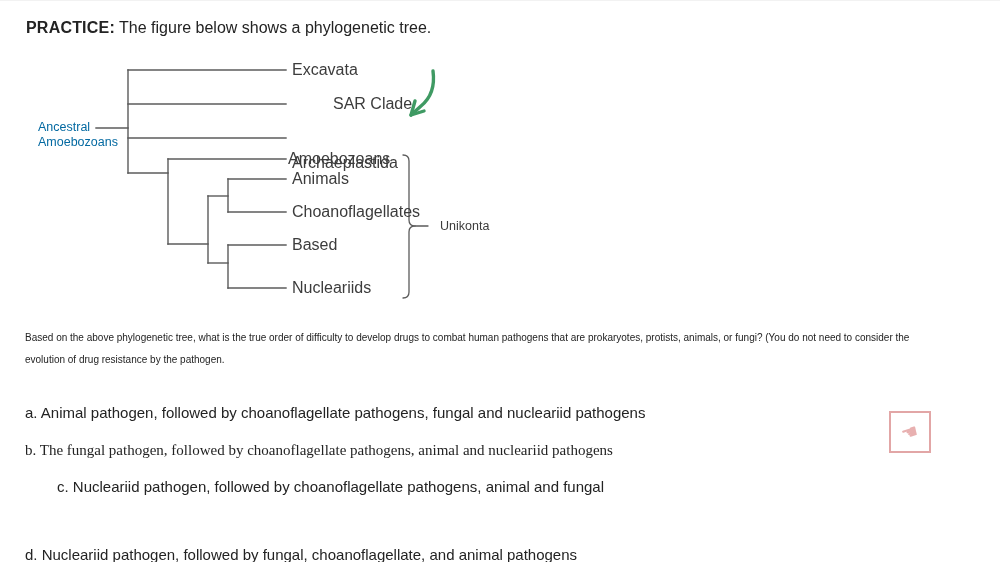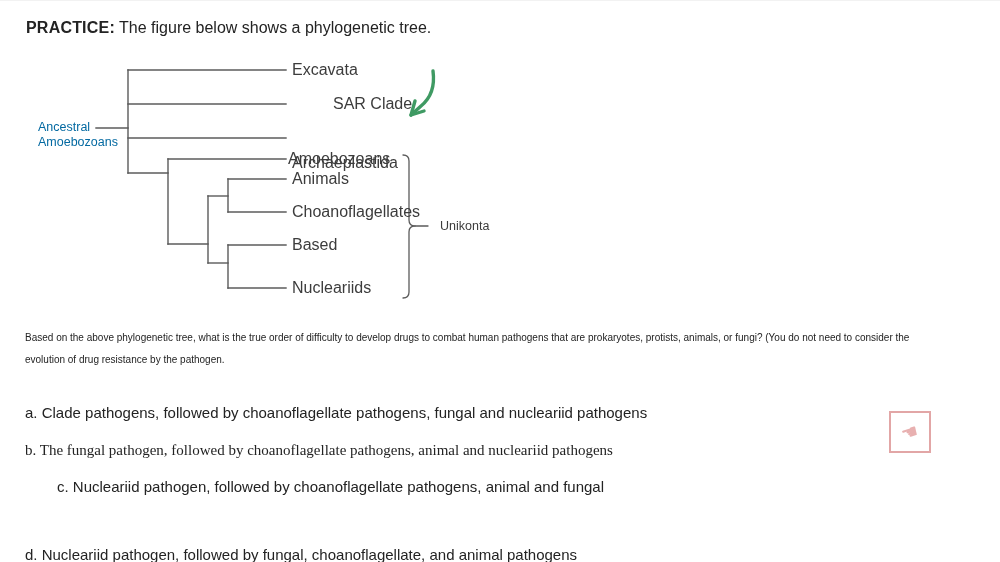--- a/index.html
+++ b/index.html
@@ -202,20 +202,20 @@
   <div class="tip-label" style="left:292px; top:124px;">Animals</div>
   <div class="tip-label" style="left:292px; top:157px;">Choanoflagellates</div>
   <div class="tip-label" style="left:292px; top:190px;">Based</div>
   <div class="tip-label" style="left:292px; top:233px;">Nucleariids</div>
 
   <div id="unikonta-label" style="left:440px; top:171px;">Unikonta</div>
 </div>
 
 <div id="question-body">Based on the above phylogenetic tree, what is the true order of difficulty to develop drugs to combat human pathogens that are prokaryotes, protists, animals, or fungi? (You do not need to consider the evolution of drug resistance by the pathogen.</div>
 
-<div class="option" id="option-a">a. Clade pathogens, followed by choanoflagellate pathogens, fungal and nucleariid pathogens</div>
+<div class="option" id="option-a">a. Animal pathogen, followed by choanoflagellate pathogens, fungal and nucleariid pathogens</div>
 <div class="option" id="option-b">b. The fungal pathogen, followed by choanoflagellate pathogens, animal and nucleariid pathogens</div>
 <div class="option" id="option-c">c. Nucleariid pathogen, followed by choanoflagellate pathogens, animal and fungal</div>
 <div class="option" id="option-d">d. Nucleariid pathogen, followed by fungal, choanoflagellate, and animal pathogens</div>
 
 <div id="cursor-marker">
   <span class="hand">☚</span>
 </div>
 
 </body></html>

